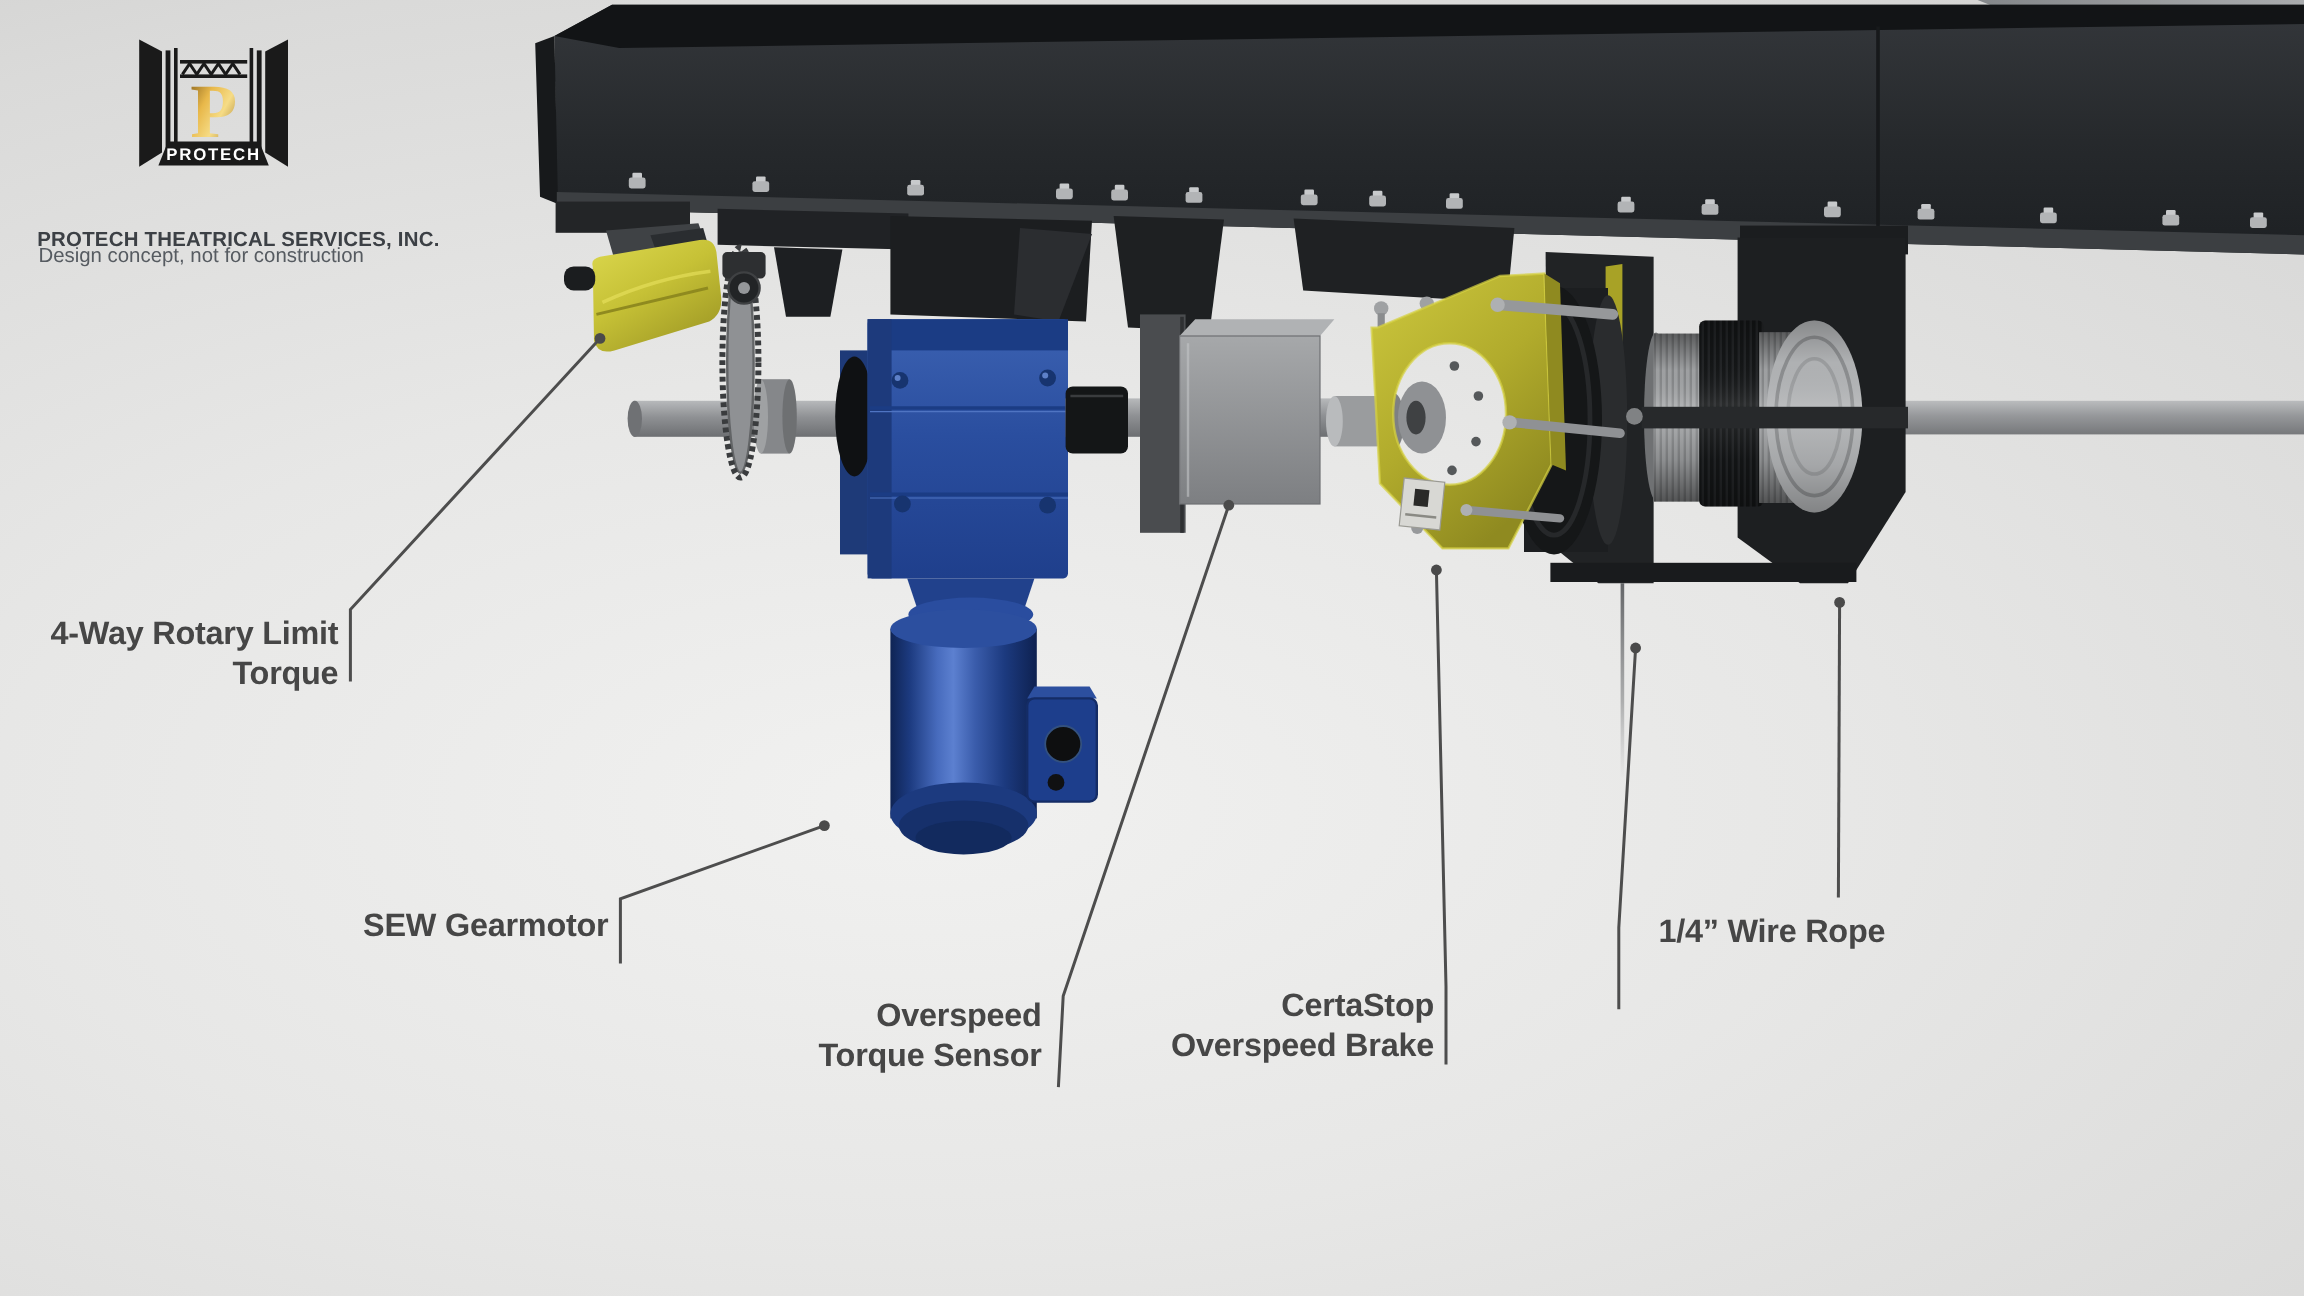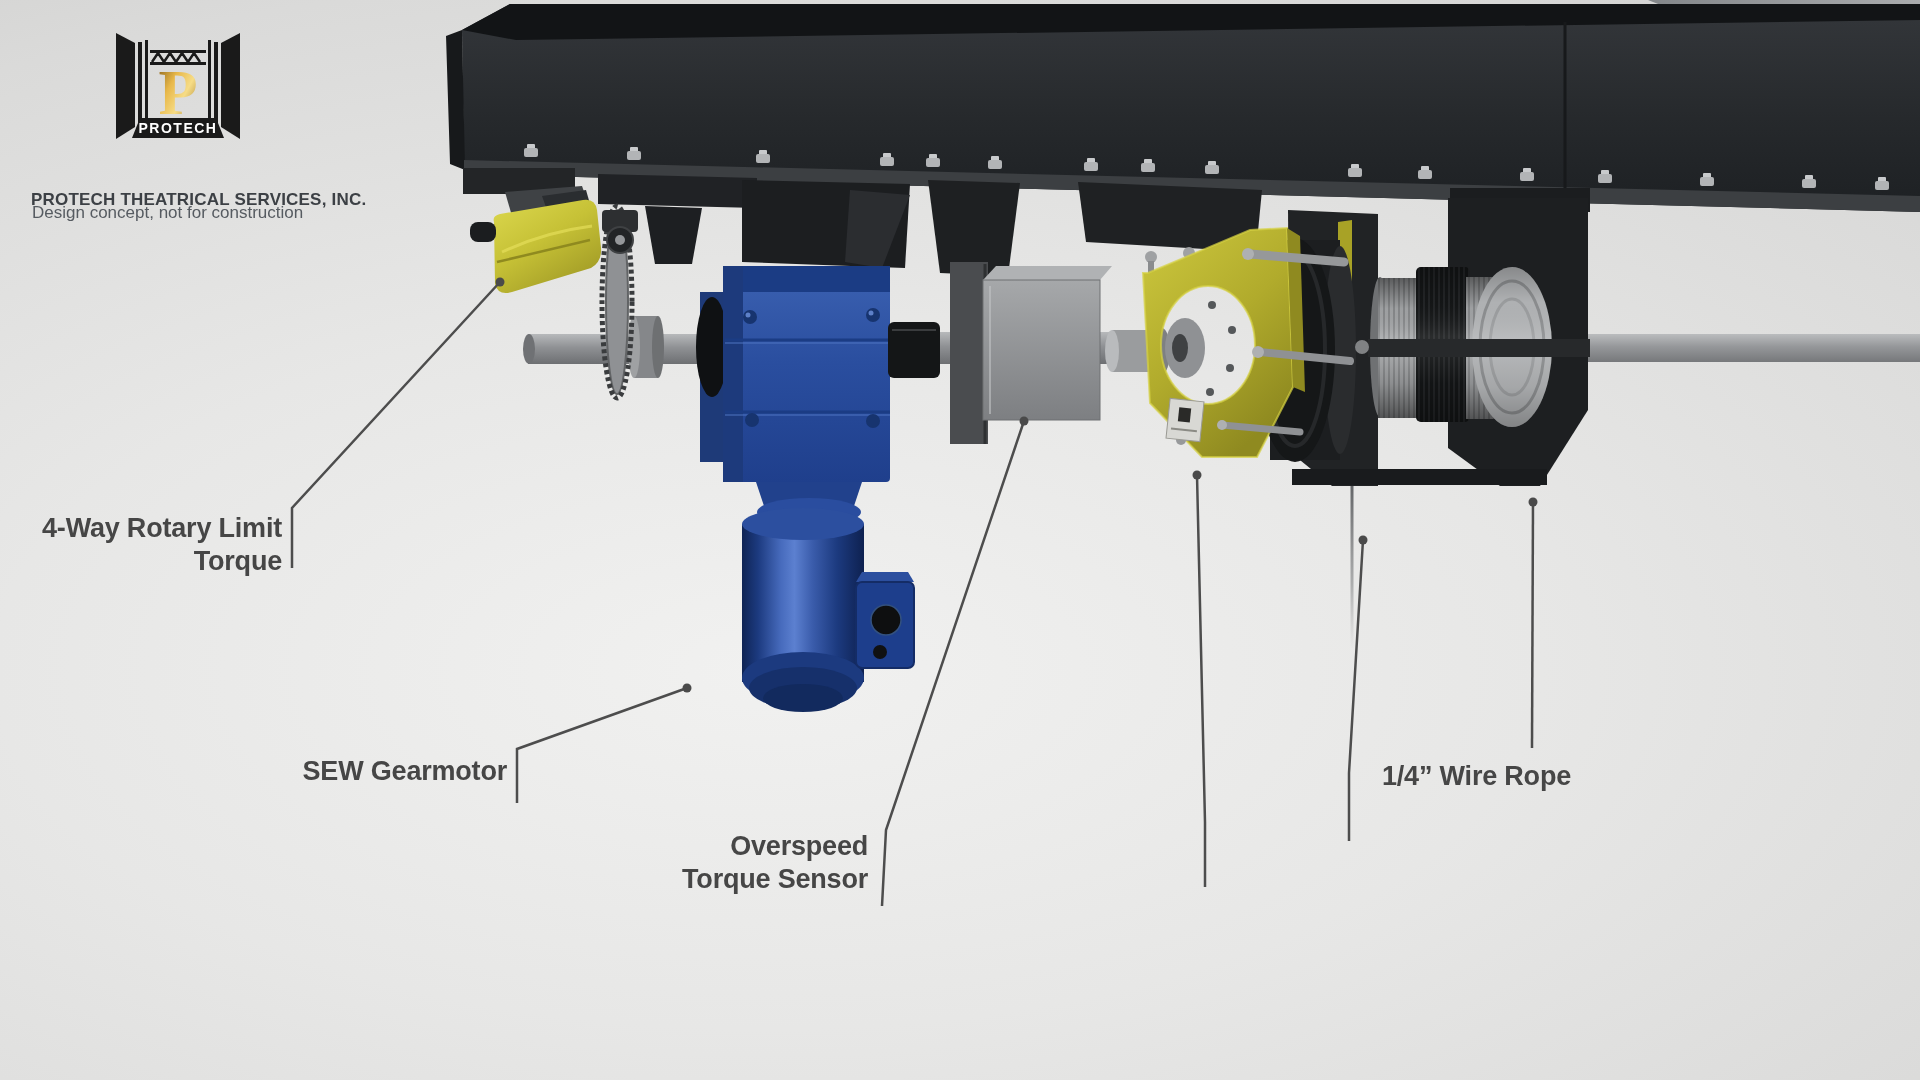--- a/index.html
+++ b/index.html
@@ -332,19 +332,23 @@
 
   <div class="callout align-right" style="right:1413px;top:755px;">
     <div>SEW Gearmotor</div>
   </div>
 
   <div class="callout align-right" style="right:1052px;top:830px;">
     <div>Overspeed</div>
     <div>Torque Sensor</div>
   </div>
 
+  <div class="callout align-right" style="right:725px;top:822px;">
+    <div>CertaStop</div>
+    <div>Overspeed Brake</div>
+  </div>
 
   <div class="callout" style="left:1362px;top:760px;">
     <div>1/4” Wire Rope</div>
   </div>
 
 
 </div>
 
 </body></html>

